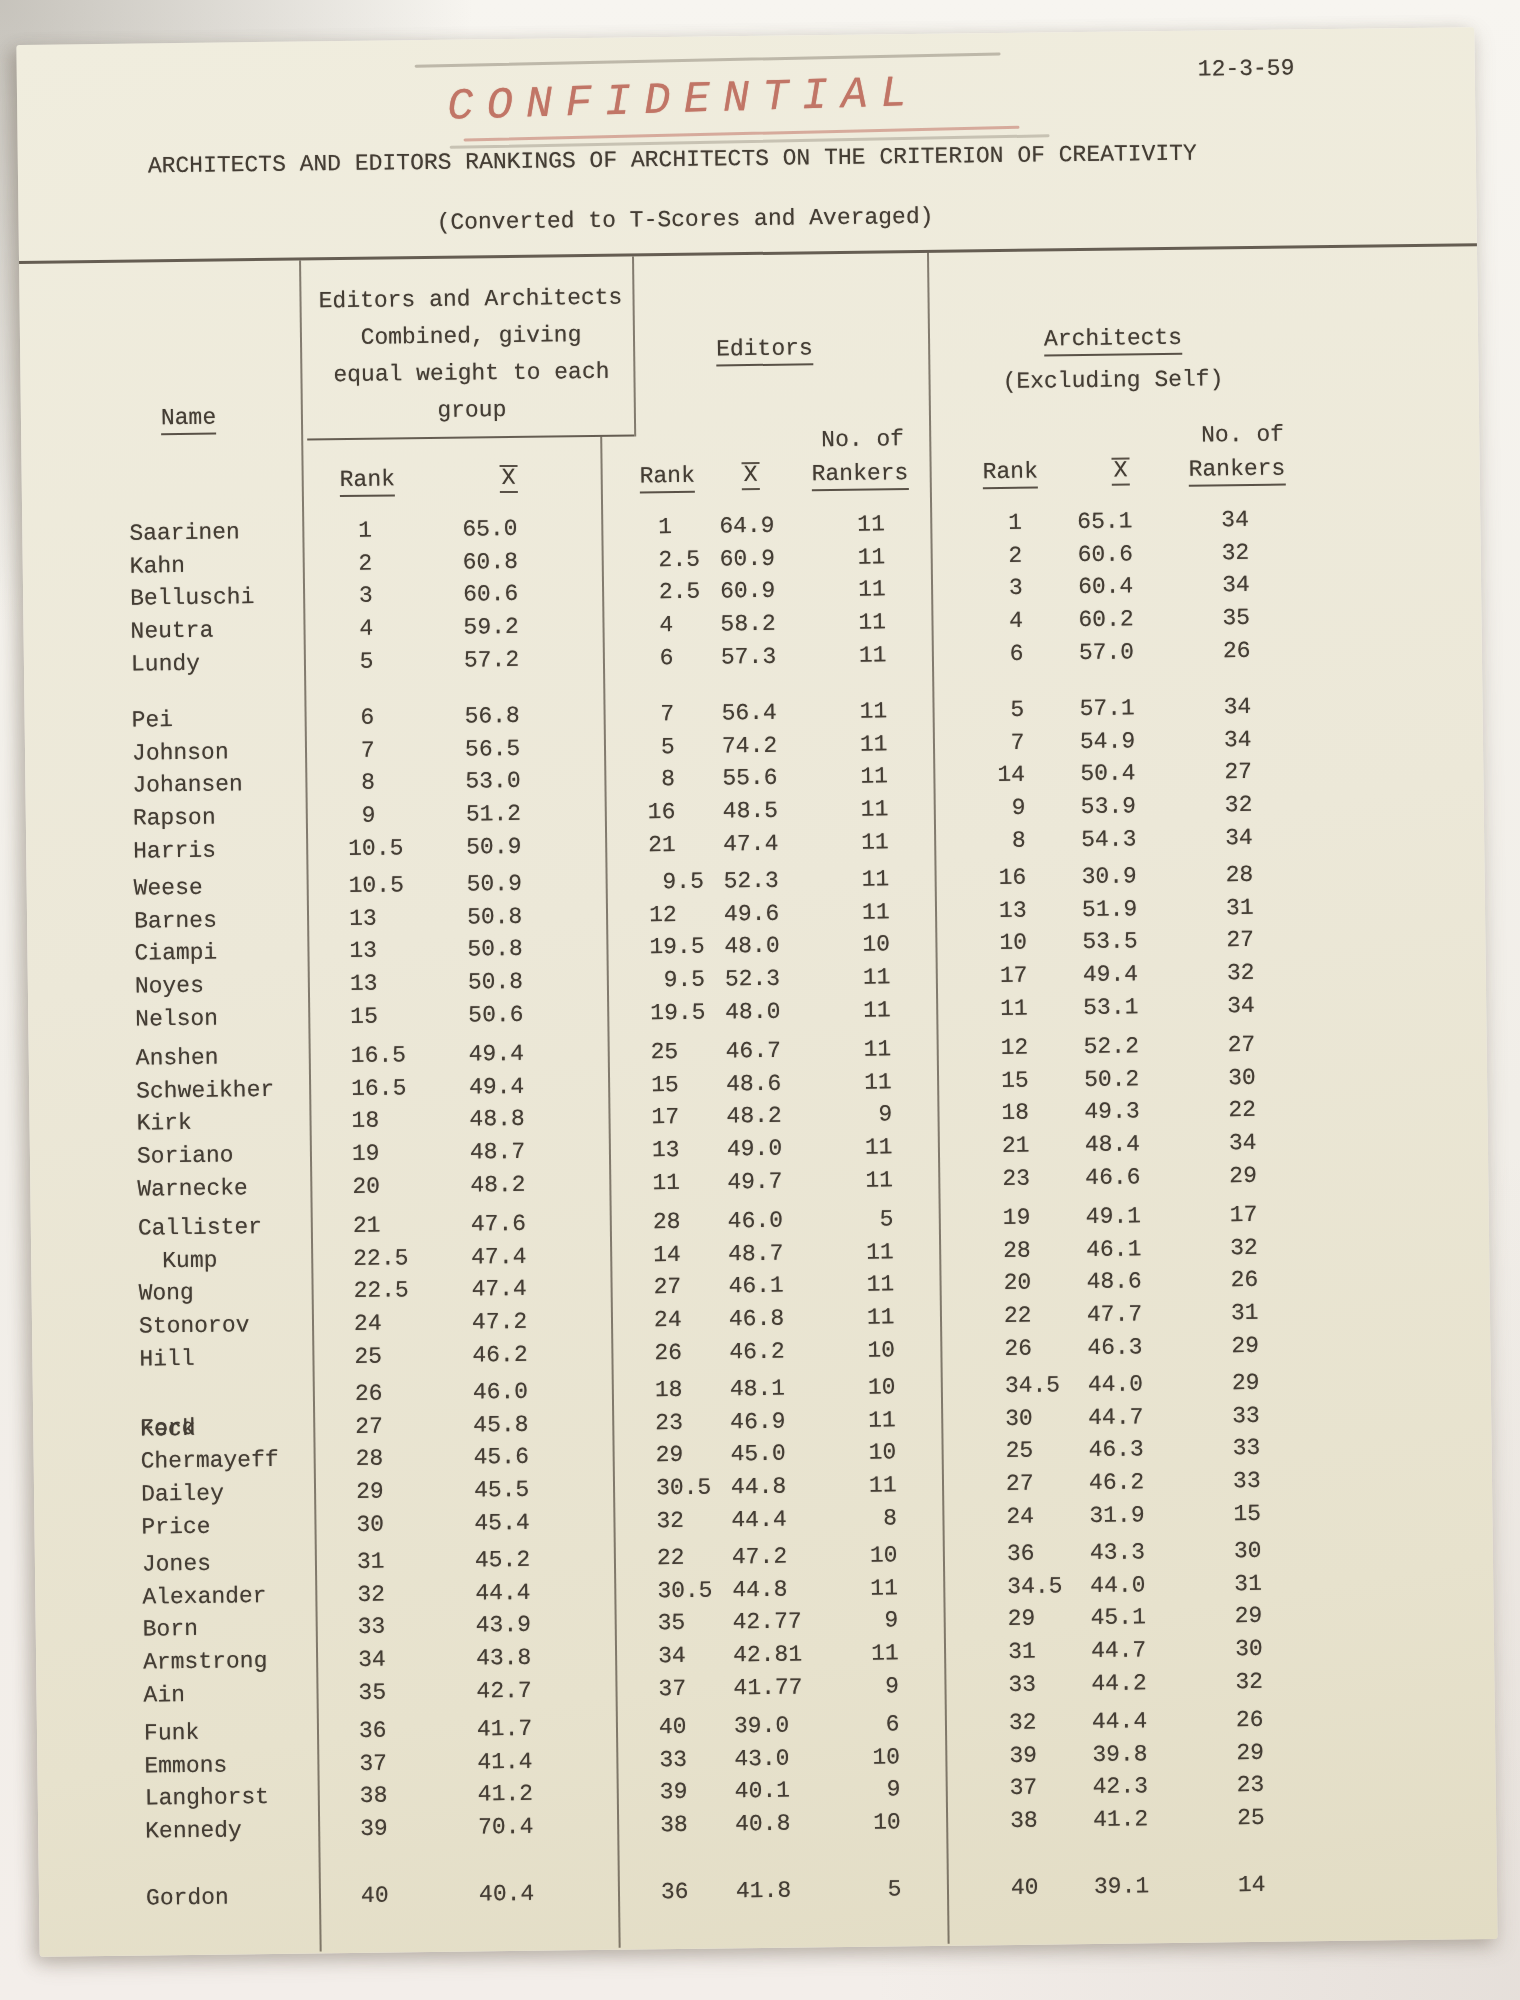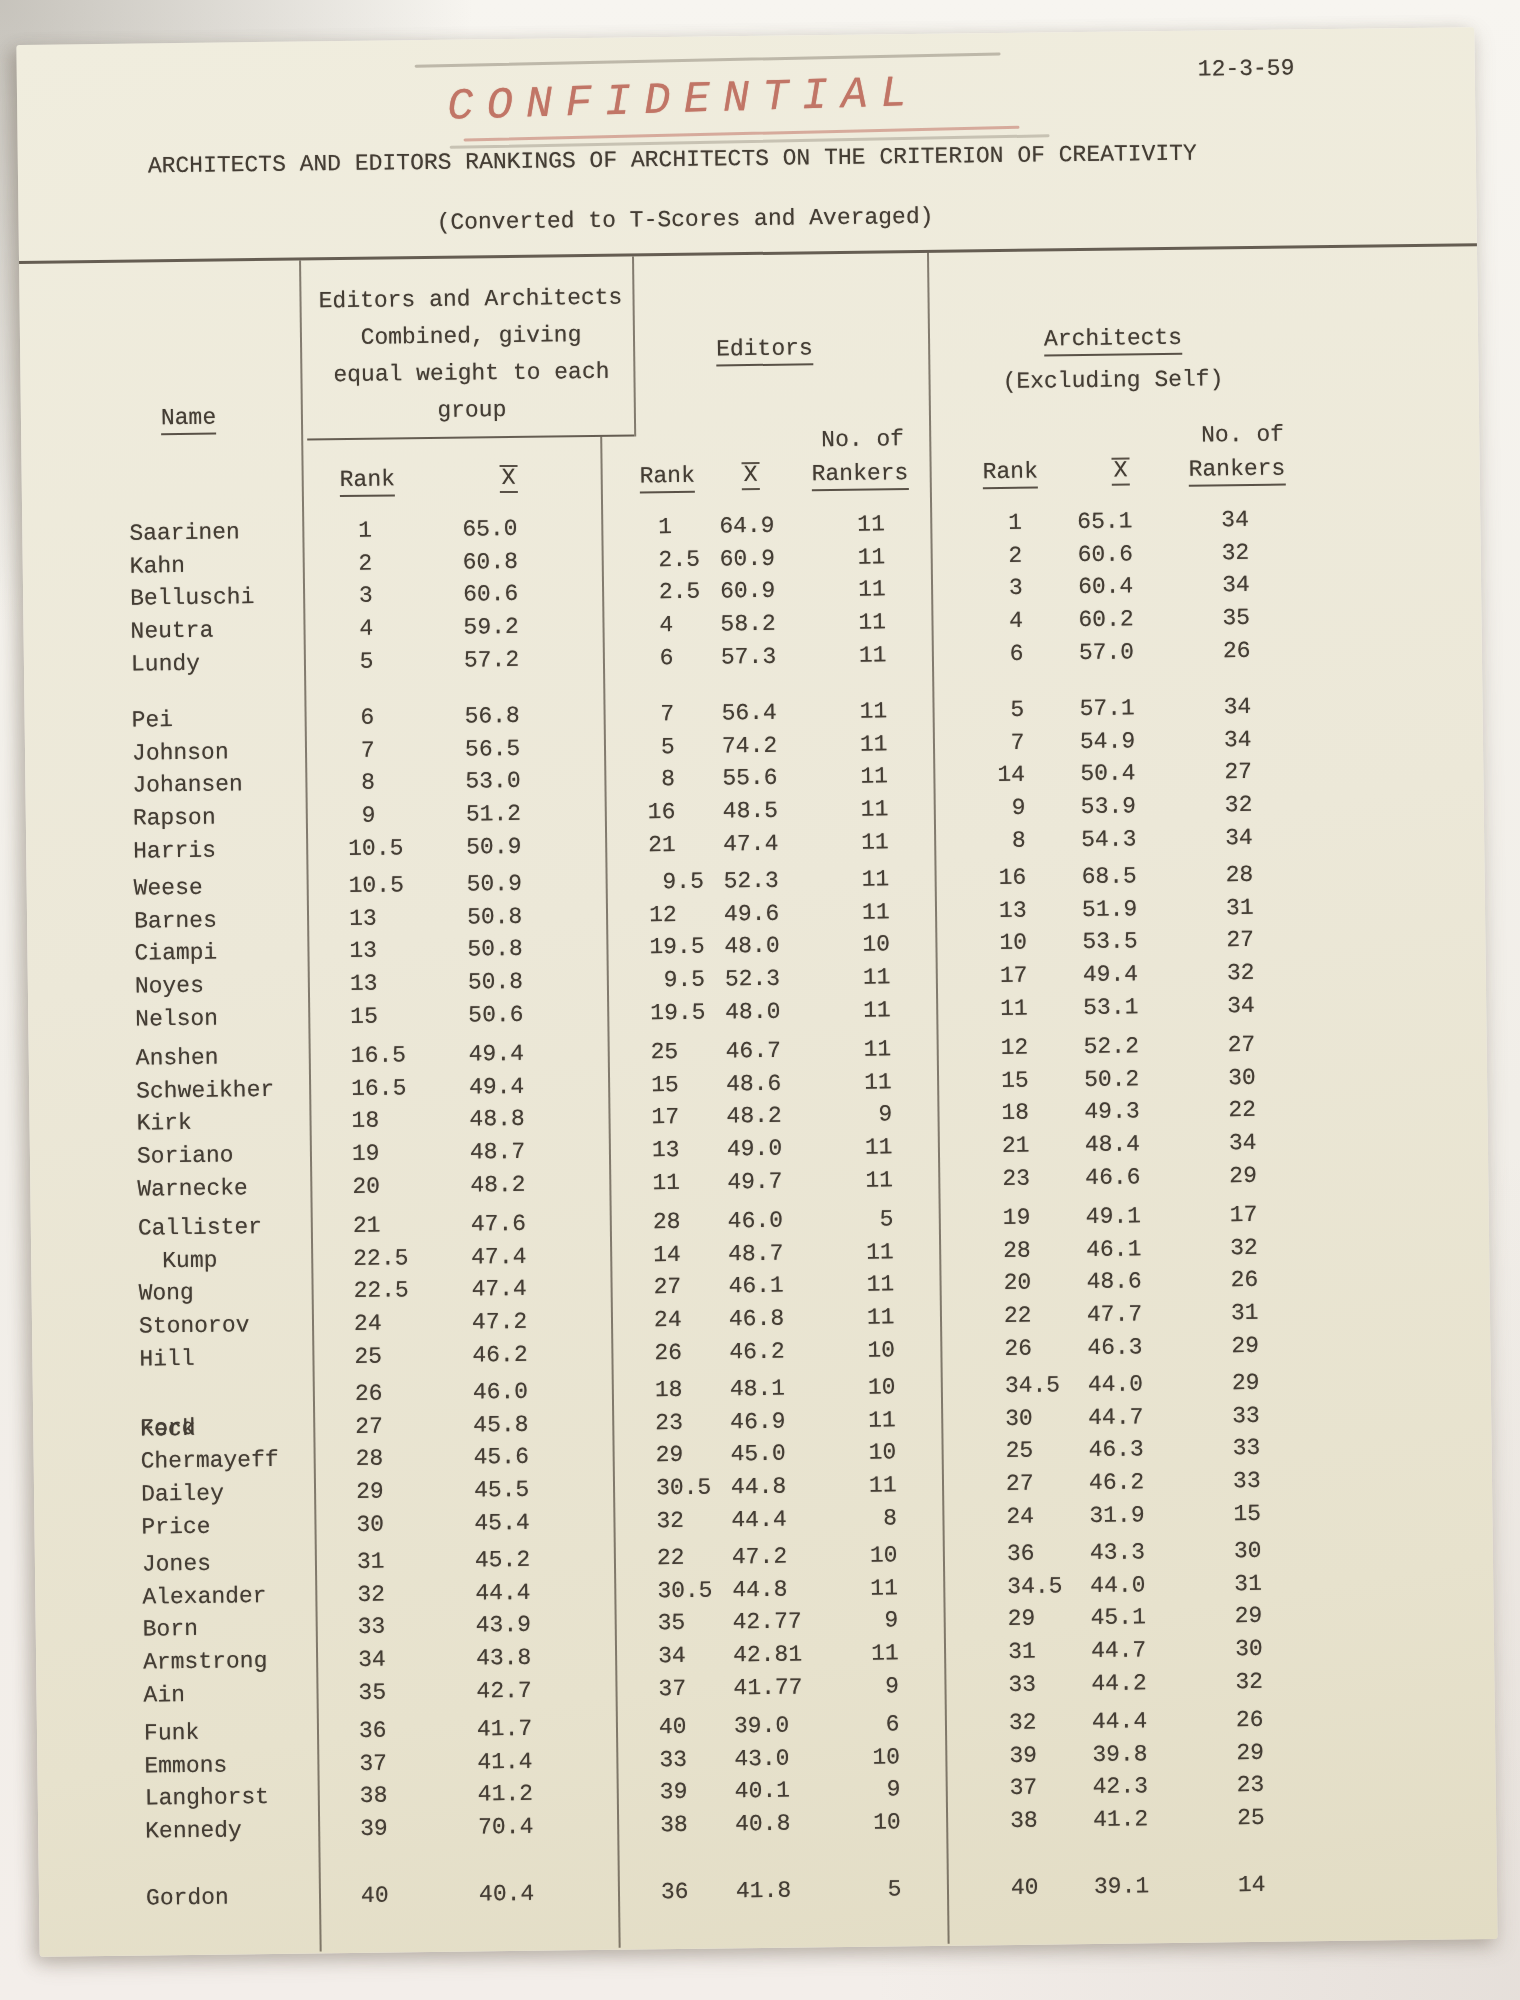--- a/index.html
+++ b/index.html
@@ -203,21 +203,21 @@
           <span class="cell" style="left: 1199px;">34</span>
         </div>
         <div class="row" style="top: 830px;">
           <span class="cell" style="left: 107px;">Weese</span>
           <span class="cell" style="left: 322px;">10.5</span>
           <span class="cell" style="left: 440px;">50.9</span>
           <span class="cell" style="left: 622px;"> 9.5</span>
           <span class="cell" style="left: 697px;">52.3</span>
           <span class="cell" style="left: 835px;">11</span>
           <span class="cell" style="left: 972px;">16  </span>
-          <span class="cell" style="left: 1055px;">68.5</span>
+          <span class="cell" style="left: 1055px;">30.9</span>
           <span class="cell" style="left: 1199px;">28</span>
         </div>
         <div class="row" style="top: 862.7px;">
           <span class="cell" style="left: 107px;">Barnes</span>
           <span class="cell" style="left: 322px;">13  </span>
           <span class="cell" style="left: 440px;">50.8</span>
           <span class="cell" style="left: 622px;">12  </span>
           <span class="cell" style="left: 697px;">49.6</span>
           <span class="cell" style="left: 835px;">11</span>
           <span class="cell" style="left: 972px;">13  </span>

